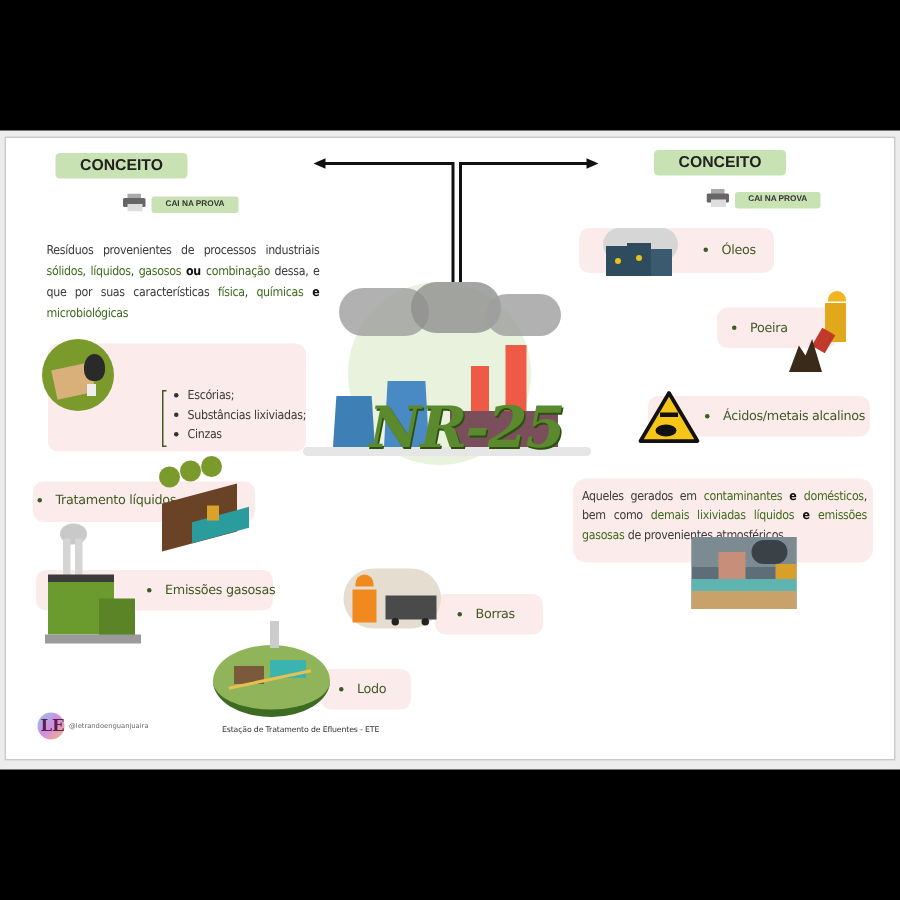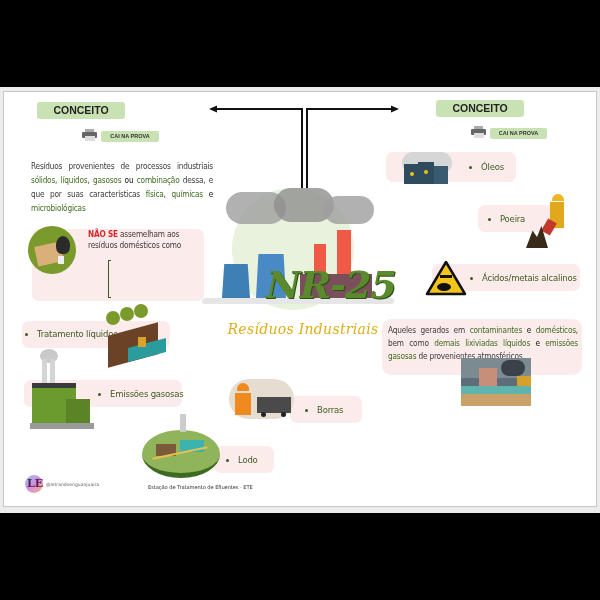--- a/index.html
+++ b/index.html
@@ -8,21 +8,21 @@
   .frame { position: absolute; left: 0; top: 87px; width: 600px; height: 426px; background: #ececec; }
   .card { position: absolute; left: 3px; top: 4px; width: 594px; height: 416px; background: #fff; border: 1px solid #c8c8c8; padding-left: 16px; }
   .abs { position: absolute; }
 
   .concept-badge { background: #c9e2b3; color: #222; font-family: "Liberation Sans", sans-serif; font-weight: bold; font-size: 10.5px; text-align: center; border-radius: 3px; line-height: 17px; height: 17px; }
   .prova-badge { background: #c9e2b3; color: #333; font-family: "Liberation Sans", sans-serif; font-weight: bold; font-size: 5.5px; text-align: center; border-radius: 2px; line-height: 11px; height: 11px; }
   .printer { width: 16px; height: 12px; }
 
   .body-text { font-family: "DejaVu Sans Condensed", "DejaVu Sans", sans-serif; font-size: 8.2px; color: #3b3b3b; line-height: 14px; text-align: justify; letter-spacing: -0.2px; }
   .green { color: #3f6b1f; }
-  .dark { color: #111; font-weight: normal; margin-top: 27px; }
+  .dark { color: #111; font-weight: bold; margin-top: 27px; }
   .red { color: #d8262b; font-weight: bold; }
 
   .pill { background: #fcebeb; border-radius: 7px; }
   .bullet-label { font-size: 8.5px; color: #3e5a22; letter-spacing: -0.2px; white-space: nowrap; }
   .dot { display: inline-block; width: 3px; height: 3px; border-radius: 50%; background: #3e5a22; margin-right: 9px; vertical-align: middle; }
 
   .title-nr { font-family: "DejaVu Serif", serif; font-style: italic; font-weight: bold; font-size: 38px; color: #5b8a2e; letter-spacing: -1px; text-shadow: 1px 1px 0 #2e4f14; }
   .title-sub { font-family: "DejaVu Serif", serif; font-style: italic; font-size: 14px; color: #e0ad1a; letter-spacing: 0.3px; }
   .caption { font-size: 5.2px; color: #333; letter-spacing: -0.1px; white-space: nowrap; }
   .handle { font-size: 4.5px; color: #666; white-space: nowrap; }
@@ -51,24 +51,26 @@
   <p class="abs body-text" style="left:27px;top:67px;width:182px;">
     <span>Resíduos provenientes de processos industriais </span><span class="green">sólidos</span><span>, </span><span class="green">líquidos</span><span>, </span><span class="green">gasosos</span><span class="dark"> ou </span><span class="green">combinação</span><span> dessa, e que por suas características </span><span class="green">física</span><span>, </span><span class="green">químicas</span><span class="dark"> e </span><span class="green">microbiológicas</span>
   </p>
 
   <div class="abs pill" style="left:28px;top:137px;width:172px;height:72px;"></div>
   <div class="abs" style="left:24px;top:134px;width:48px;height:48px;border-radius:50%;background:#7a9a2c;overflow:hidden;">
     <div style="position:absolute;left:8px;top:18px;width:26px;height:20px;background:#d9b07a;transform:rotate(-12deg);"></div>
     <div style="position:absolute;left:28px;top:10px;width:14px;height:18px;border-radius:50% 50% 40% 40%;background:#2a2a2a;"></div>
     <div style="position:absolute;left:30px;top:30px;width:6px;height:8px;background:#eee;"></div>
   </div>
-  <div class="abs body-text" style="left:84px;top:137px;width:116px;text-align:left;line-height:11px;">
-    <span class="red">NÃO SE</span><span> assemelham aos resíduos domésticos como</span>
-  </div>
   <div class="abs" style="left:104px;top:168px;width:3px;height:38px;border:1.5px solid #3e5a22;border-right:none;"></div>
+  <ul class="abs" style="left:112px;top:165px;list-style:none;">
+    <li class="body-text" style="line-height:13px;"><span class="dot" style="background:#333;margin-right:6px;"></span><span>Escórias;</span></li>
+    <li class="body-text" style="line-height:13px;"><span class="dot" style="background:#333;margin-right:6px;"></span><span>Substâncias lixiviadas;</span></li>
+    <li class="body-text" style="line-height:13px;"><span class="dot" style="background:#333;margin-right:6px;"></span><span>Cinzas</span></li>
+  </ul>
 
   <div class="abs pill" style="left:18px;top:229px;width:148px;height:27px;"></div>
   <div class="abs bullet-label" style="left:21px;top:237px;"><span class="dot"></span><span>Tratamento líquidos</span></div>
   <div class="abs" style="left:98px;top:215px;width:66px;height:60px;">
     <div style="position:absolute;left:6px;top:22px;width:50px;height:32px;background:#6a4326;transform:skewY(-15deg);"></div>
     <div style="position:absolute;left:26px;top:36px;width:38px;height:14px;background:#2b9c9e;transform:skewY(-15deg);"></div>
     <div style="position:absolute;left:4px;top:4px;width:14px;height:14px;border-radius:50%;background:#7a9a2c;"></div>
     <div style="position:absolute;left:18px;top:0px;width:14px;height:14px;border-radius:50%;background:#7a9a2c;"></div>
     <div style="position:absolute;left:32px;top:-3px;width:14px;height:14px;border-radius:50%;background:#7a9a2c;"></div>
     <div style="position:absolute;left:36px;top:30px;width:8px;height:10px;background:#d9a22a;"></div>
@@ -90,22 +92,21 @@
   <div class="abs" style="left:222px;top:100px;width:60px;height:32px;border-radius:18px;background:#9d9d9d;opacity:0.8;"></div>
   <div class="abs" style="left:270px;top:96px;width:60px;height:34px;border-radius:18px;background:#8f8f8f;opacity:0.8;"></div>
   <div class="abs" style="left:320px;top:104px;width:50px;height:28px;border-radius:16px;background:#9d9d9d;opacity:0.8;"></div>
   <div class="abs" style="left:218px;top:172px;width:28px;height:34px;background:#3e7fb6;clip-path:polygon(8% 0,92% 0,100% 100%,0 100%);"></div>
   <div class="abs" style="left:252px;top:162px;width:30px;height:44px;background:#4a8ac4;clip-path:polygon(8% 0,92% 0,100% 100%,0 100%);"></div>
   <div class="abs" style="left:310px;top:152px;width:12px;height:50px;background:#ee5a45;"></div>
   <div class="abs" style="left:333px;top:138px;width:14px;height:64px;background:#ee5a45;"></div>
   <div class="abs" style="left:296px;top:182px;width:72px;height:24px;background:#7b4e5c;"></div>
   <div class="abs" style="left:198px;top:206px;width:192px;height:6px;border-radius:3px;background:#e6e6e6;"></div>
 
-  <div class="abs title-nr" style="left:222px;top:170px;width:170px;text-align:right;">NR-25</div>
-  <div class="abs title-sub" style="left:214px;top:229px;width:170px;text-align:center;">Resíduos Industriais</div>
+  <div class="abs title-nr" style="left:222px;top:170px;width:170px;text-align:center;">NR-25</div>
 
   <div class="abs pill" style="left:286px;top:304px;width:72px;height:27px;"></div>
   <div class="abs bullet-label" style="left:301px;top:313px;"><span class="dot"></span><span>Borras</span></div>
   <div class="abs" style="left:225px;top:287px;width:65px;height:40px;border-radius:20px;background:#e4ddd0;">
     <div style="position:absolute;left:8px;top:4px;width:12px;height:8px;border-radius:6px 6px 0 0;background:#f08a1f;"></div>
     <div style="position:absolute;left:6px;top:14px;width:16px;height:22px;background:#f08a1f;"></div>
     <div style="position:absolute;left:28px;top:18px;width:34px;height:16px;background:#4a4a4a;"></div>
     <div style="position:absolute;left:32px;top:33px;width:5px;height:5px;border-radius:50%;background:#222;"></div>
     <div style="position:absolute;left:52px;top:33px;width:5px;height:5px;border-radius:50%;background:#222;"></div>
   </div>

